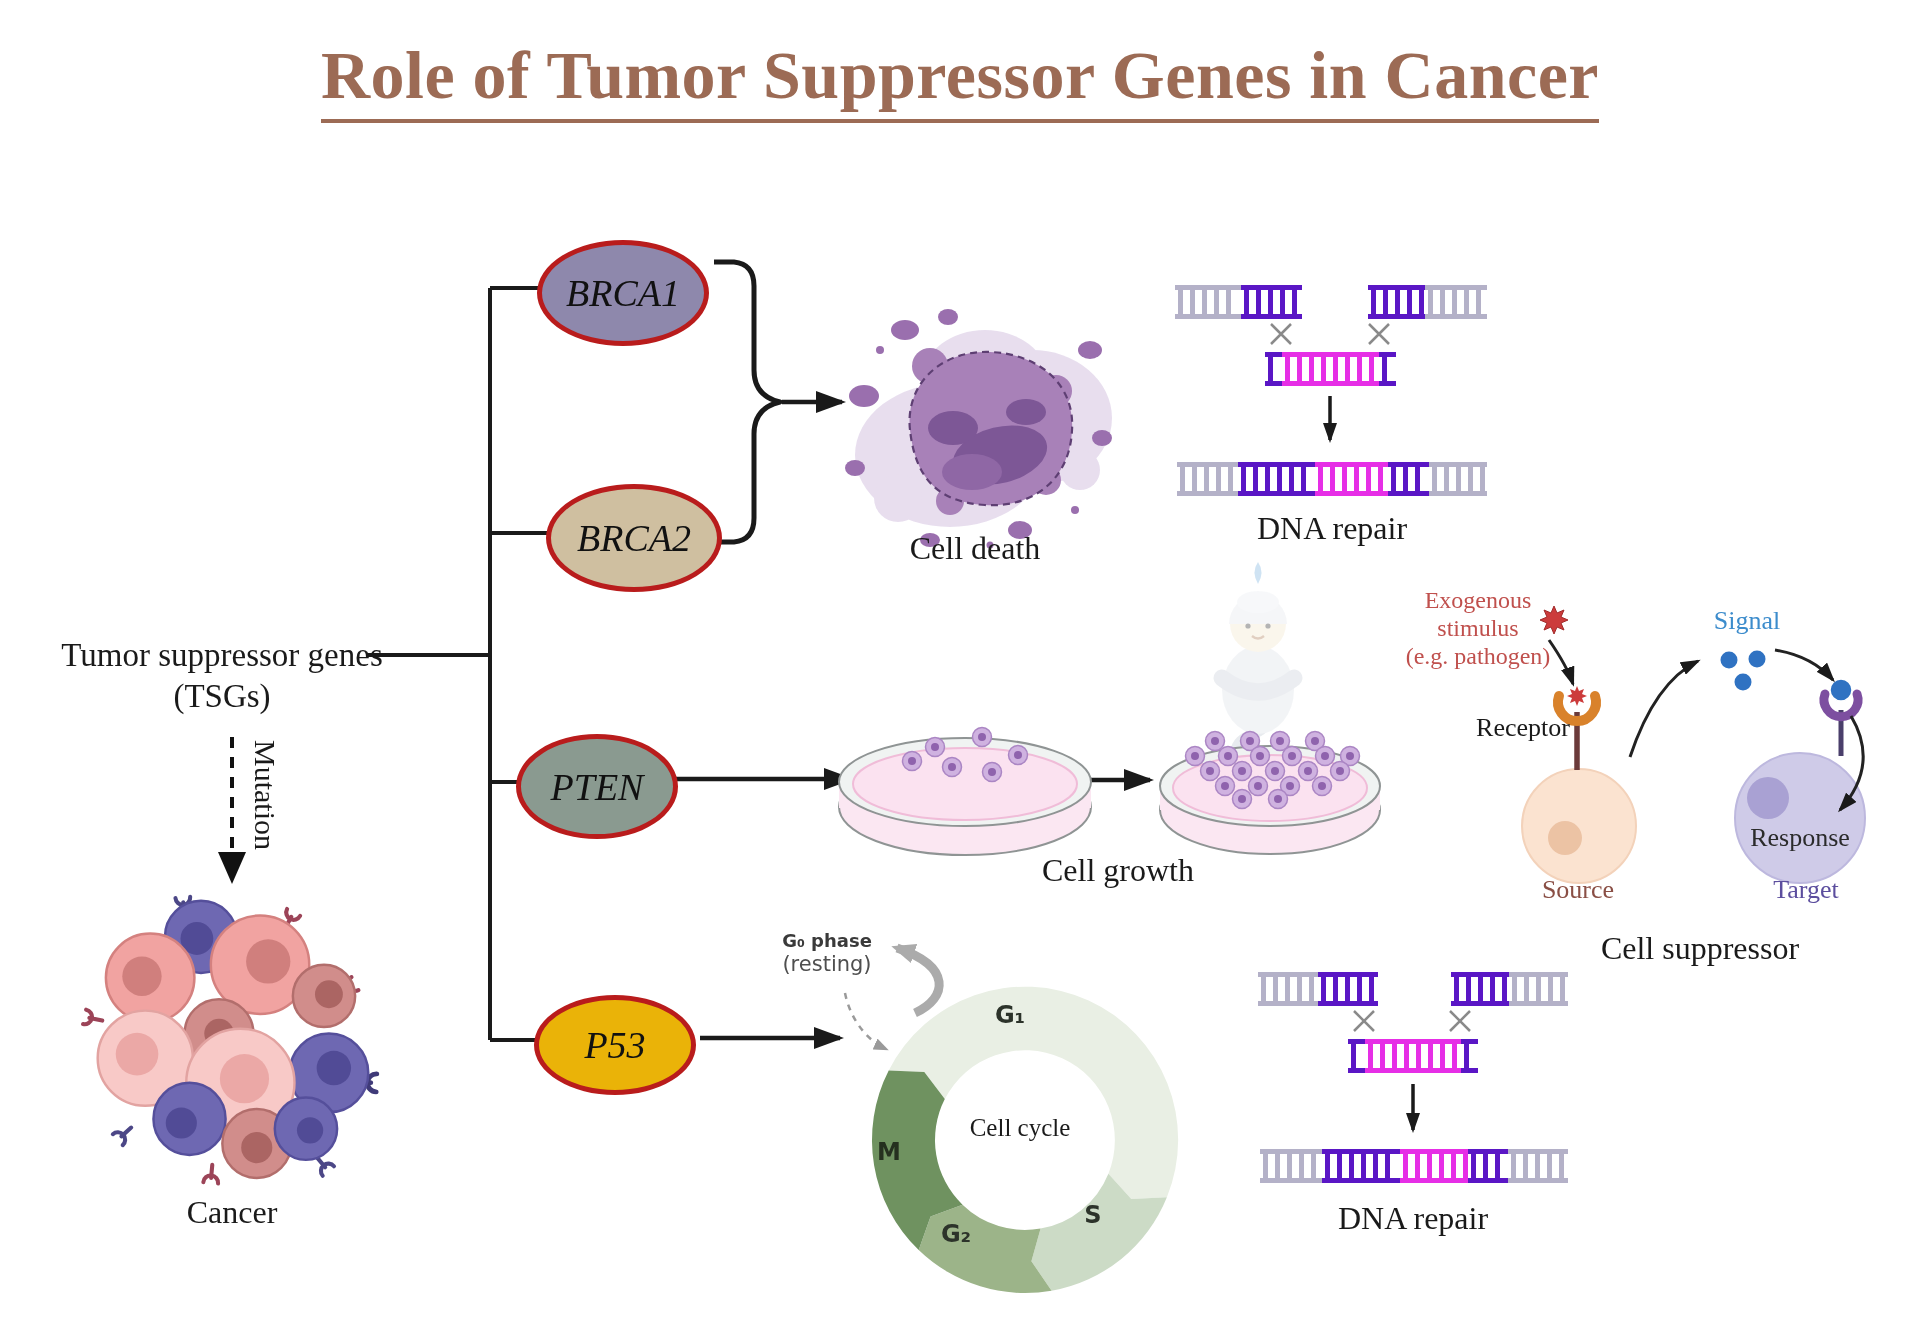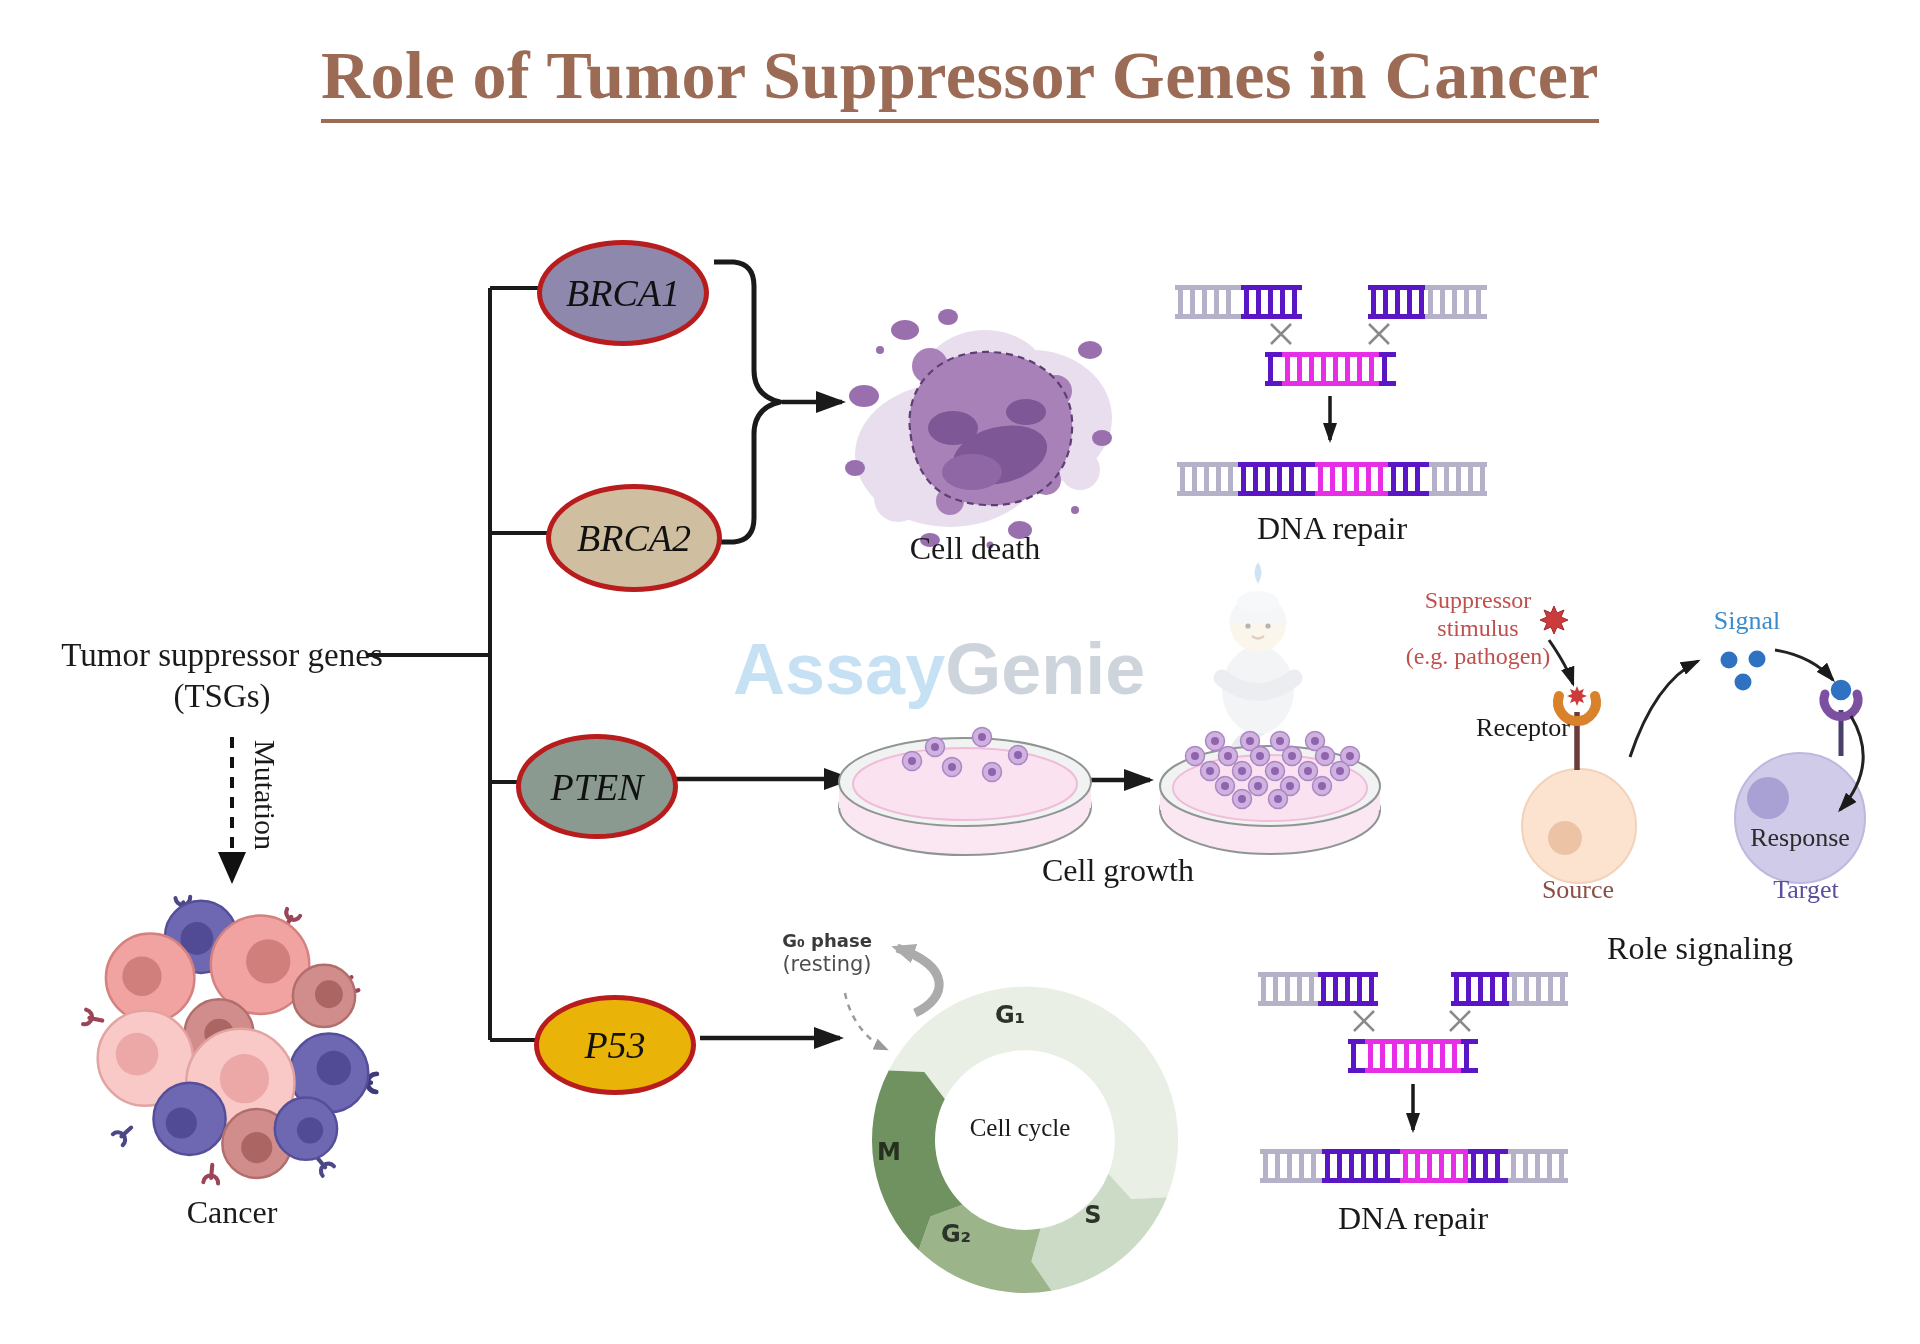--- a/index.html
+++ b/index.html
@@ -25,21 +25,20 @@
   .stim{font-size:24px;line-height:28px;text-align:center;}
   .sig-lbl{font-size:26px;}
   .sig-bold{font-size:26px;font-weight:normal;}
   svg{position:absolute;left:0;top:0;}
 </style>
 </head>
 <body>
 
 <div class="canvas">
 
-  <div class="wm"><span id="wm1" style="color: rgb(191, 222, 242);">Assay</span><span id="wm2" style="color: rgb(201, 208, 216);">Genie</span></div>
 
   <svg width="1920" height="1344" viewBox="0 0 1920 1344">
     <defs>
       <marker id="ab" markerUnits="userSpaceOnUse" markerWidth="30" markerHeight="22" refX="26" refY="11" orient="auto">
           <path d="M0,0 L30,11 L0,22 Z" fill="#1a1a1a"></path>
         </marker>
       <marker id="ab2" markerUnits="userSpaceOnUse" markerWidth="20" markerHeight="14" refX="17" refY="7" orient="auto">
           <path d="M0,0 L20,7 L0,14 Z" fill="#1a1a1a"></path>
         </marker>
       <marker id="ag" markerUnits="userSpaceOnUse" markerWidth="24" markerHeight="20" refX="18" refY="10" orient="auto">
@@ -489,25 +488,25 @@
   <div class="gene" style="left: 516px; top: 734px; width: 152px; height: 95px; background: rgb(138, 154, 144);">
       <span>PTEN</span>
     </div>
   <div class="gene" style="left: 534px; top: 995px; width: 152px; height: 90px; background: #eab308;">
       <span>P53</span>
     </div>
 
   <div class="c serif-lbl" style="left:975px;top:548px;">Cell death</div>
   <div class="c serif-lbl" style="left:1332px;top:528px;">DNA repair</div>
   <div class="c serif-lbl" style="left:1118px;top:870px;">Cell growth</div>
-  <div class="c serif-lbl" style="left:1700px;top:948px;">Role signaling</div>
+  <div class="c serif-lbl" style="left:1700px;top:948px;">Cell suppressor</div>
   <div class="c serif-lbl" style="left:1413px;top:1218px;">DNA repair</div>
 
   <div class="c stim" id="stim" style="left: 1478px; top: 628px; color: rgb(192, 80, 77);">
-    <div>Suppressor</div>
+    <div>Exogenous</div>
     <div>stimulus</div>
     <div>(e.g. pathogen)</div>
   </div>
   <div class="c sig-lbl" style="left:1523px;top:728px;">Receptor</div>
   <div class="c sig-lbl" id="sig-signal" style="left: 1747px; top: 621px; color: rgb(60, 140, 204);">Signal</div>
   <div class="c sig-lbl" style="left:1800px;top:838px;color:#2b2b2b;">Response</div>
   <div class="c sig-bold" id="sig-source" style="left: 1578px; top: 890px; color: rgb(138, 79, 69);">Source</div>
   <div class="c sig-bold" id="sig-target" style="left: 1806px; top: 890px; color: rgb(92, 78, 158);">Target</div>
 
   <div class="c sans g0l1" style="left:827px;top:940px;">G₀ phase</div>

